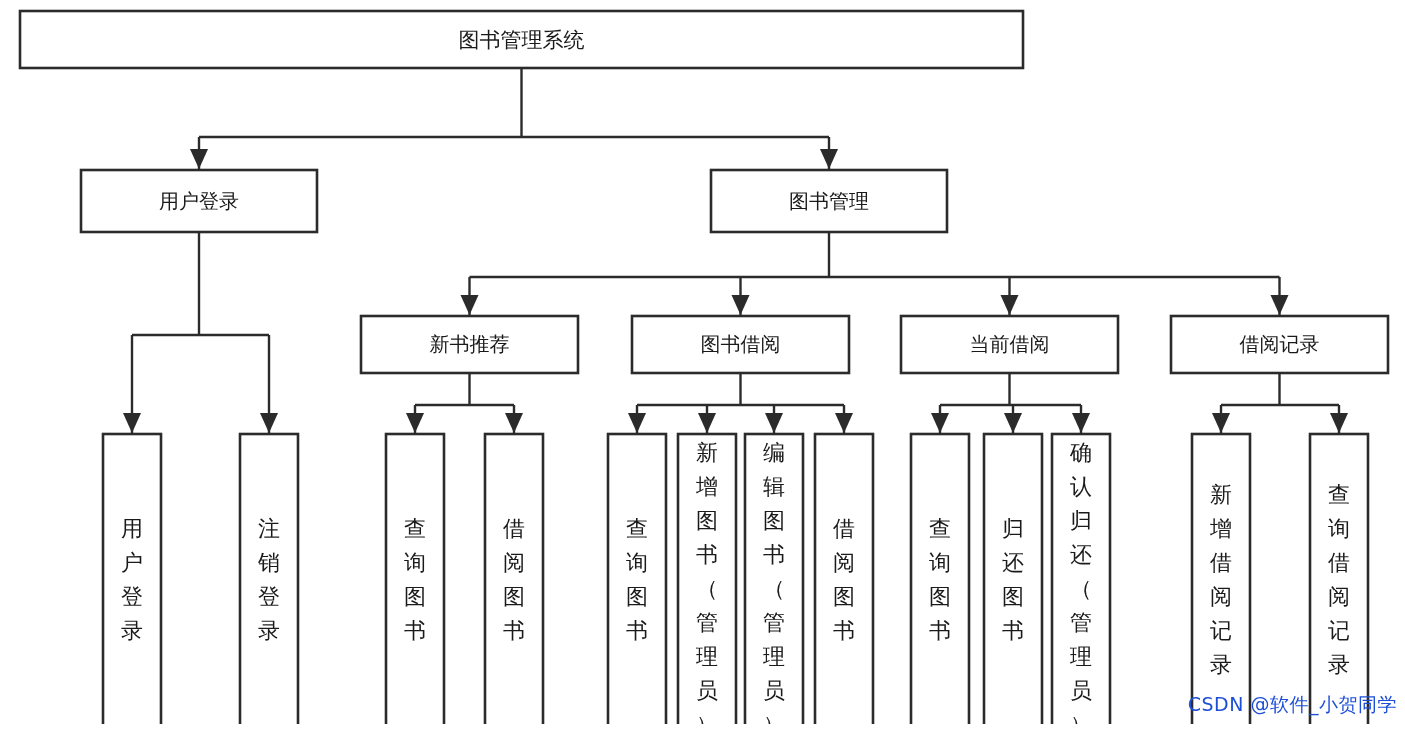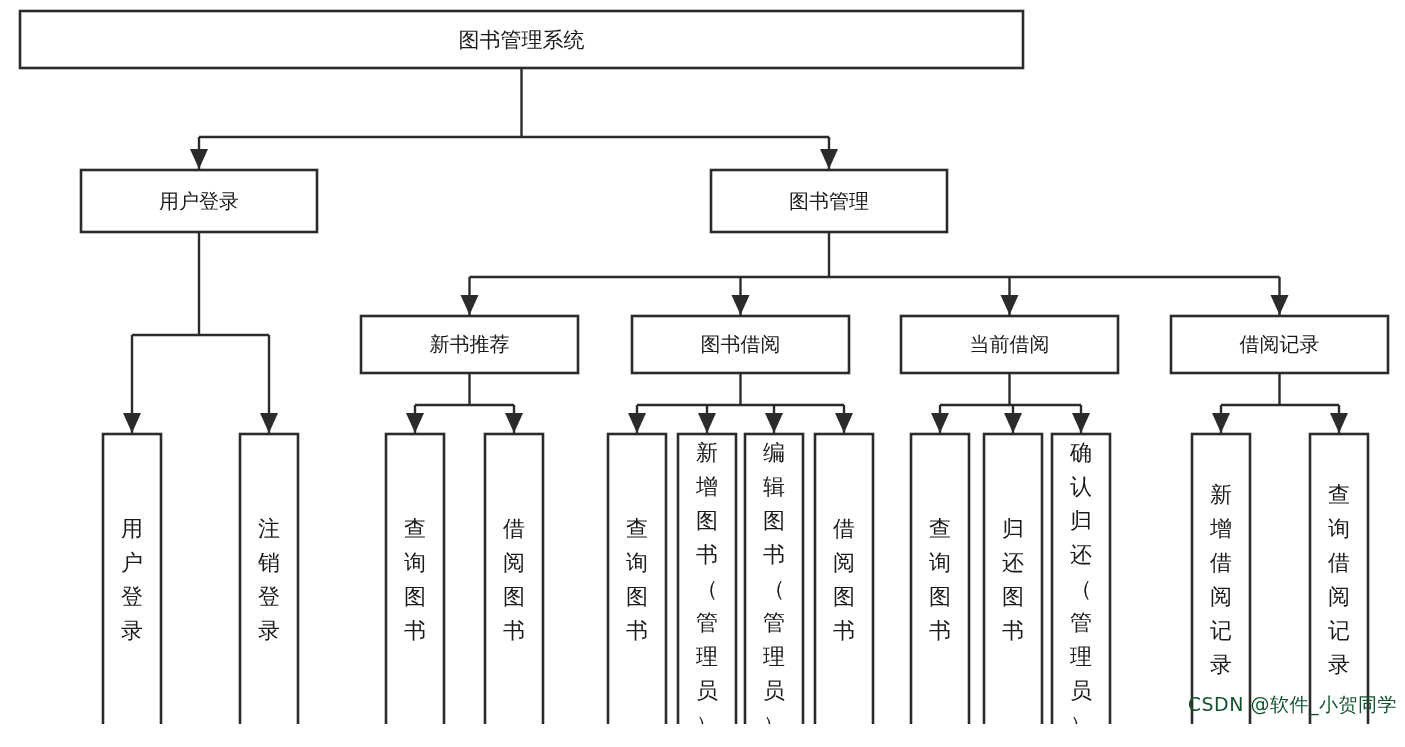--- a/index.html
+++ b/index.html
@@ -53,21 +53,21 @@
   .arrow-head {
     fill: #2b2b2b;
     stroke: none;
   }
   .watermark {
     position: absolute;
     right: 8px;
     bottom: 6px;
     font-family: "DejaVu Sans", "Liberation Sans", sans-serif;
     font-size: 19px;
-    color: #14532d;
+    color: #1d4ed8;
     letter-spacing: 0.5px;
     white-space: nowrap;
     pointer-events: none;
   }
 </style>
 </head>
 <body>
 
 <div id="diagram-root">
 

